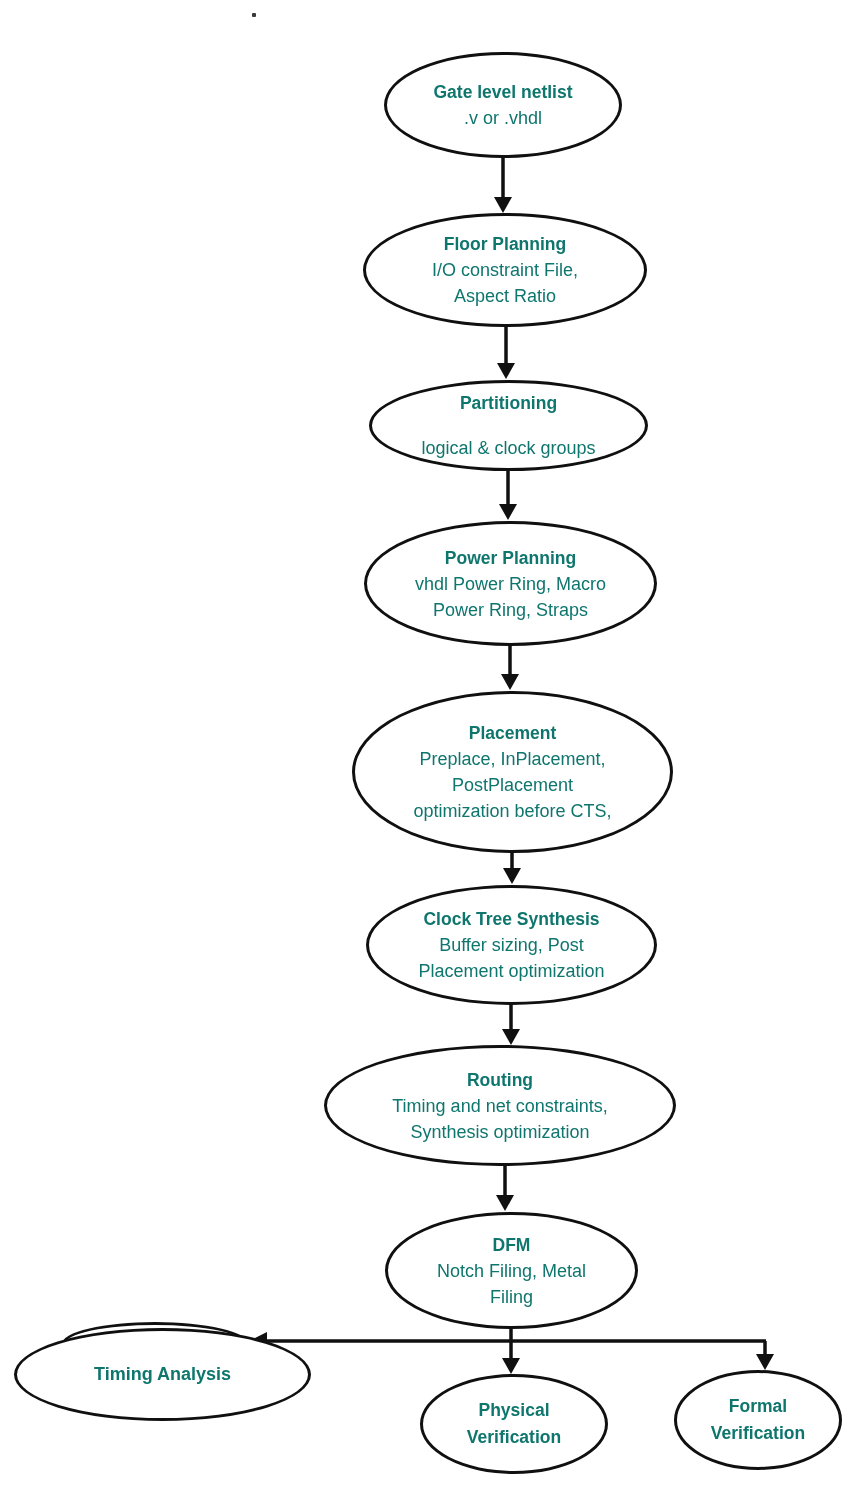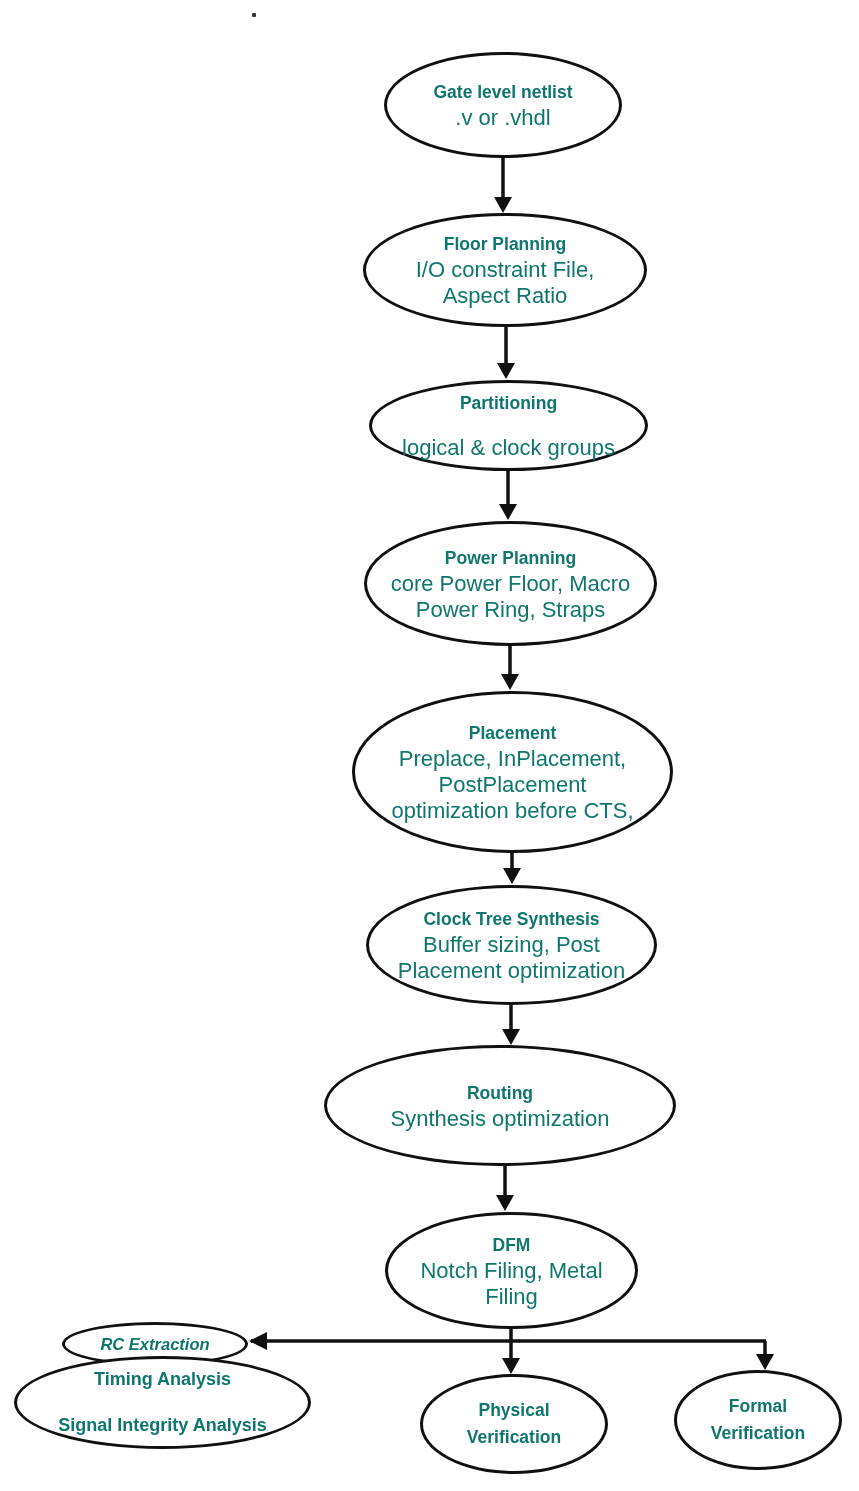--- a/index.html
+++ b/index.html
@@ -33,21 +33,21 @@
     text-align: center;
     padding: 0 14px;
   }
   .node .title {
     font-weight: bold;
     font-size: 17.5px;
     line-height: 26px;
     white-space: nowrap;
   }
   .node .line {
-    font-size: 22px;
+    font-size: 18px;
     line-height: 26px;
     white-space: nowrap;
   }
   .node.small .title { font-size: 16.5px; line-height: 22px; }
   .node.bold-lines .title { font-size: 18px; line-height: 29px; }
   .node.bold2 .title { line-height: 27px; }
   .stray-dot {
     position: absolute;
     left: 252px; top: 5px;
     width: 4px; height: 4px;
@@ -111,55 +111,55 @@
     <div class="line">Aspect Ratio</div>
   </div>
 
   <div class="node" style="left:369px; top:372px; width:279px; height:91px;gap:19px;">
     <div class="title">Partitioning</div>
     <div class="line">logical &amp; clock groups</div>
   </div>
 
   <div class="node" style="left:364px; top:513px; width:293px; height:125px;text-align:center;">
     <div class="title">Power Planning</div>
-    <div class="line">core Power Floor, Macro</div>
+    <div class="line">vhdl Power Ring, Macro</div>
     <div class="line">Power Ring, Straps</div>
   </div>
 
   <div class="node" style="left:352px; top:683px; width:321px; height:162px;">
     <div class="title">Placement</div>
     <div class="line">Preplace, InPlacement,</div>
     <div class="line">PostPlacement</div>
     <div class="line">optimization before CTS,</div>
   </div>
 
   <div class="node" style="left:366px; top:877px; width:291px; height:120px;justify-content:center;">
     <div class="title">Clock Tree Synthesis</div>
     <div class="line">Buffer sizing, Post</div>
     <div class="line">Placement optimization</div>
   </div>
 
   <div class="node" style="left:324px; top:1037px; width:352px; height:121px;">
     <div class="title">Routing</div>
+    <div class="line">Timing and net constraints,</div>
     <div class="line">Synthesis optimization</div>
   </div>
 
   <div class="node" style="left:385px; top:1204px; width:253px; height:117px;">
     <div class="title">DFM</div>
     <div class="line">Notch Filing, Metal</div>
     <div class="line">Filing</div>
   </div>
 
   <div class="node small" style="left:62px; top:1314px; width:186px; height:44px;font-style:italic;">
     <div class="title">RC Extraction</div>
   </div>
 
-  <div class="node bold-lines" style="left:14px; top:1348px; width:297px; height:93px;gap:17px;">
+  <div class="node bold-lines" style="left:14px; top:1320px; width:297px; height:93px;gap:17px;">
     <div class="title">Timing Analysis</div>
-    <div class="title">Signal Integrity Analysis</div>
   </div>
 
   <div class="node bold2" style="left:420px; top:1366px; width:188px; height:100px;">
     <div class="title">Physical</div>
     <div class="title">Verification</div>
   </div>
 
   <div class="node bold2" style="left:674px; top:1362px; width:168px; height:100px;">
     <div class="title">Formal</div>
     <div class="title">Verification</div>

